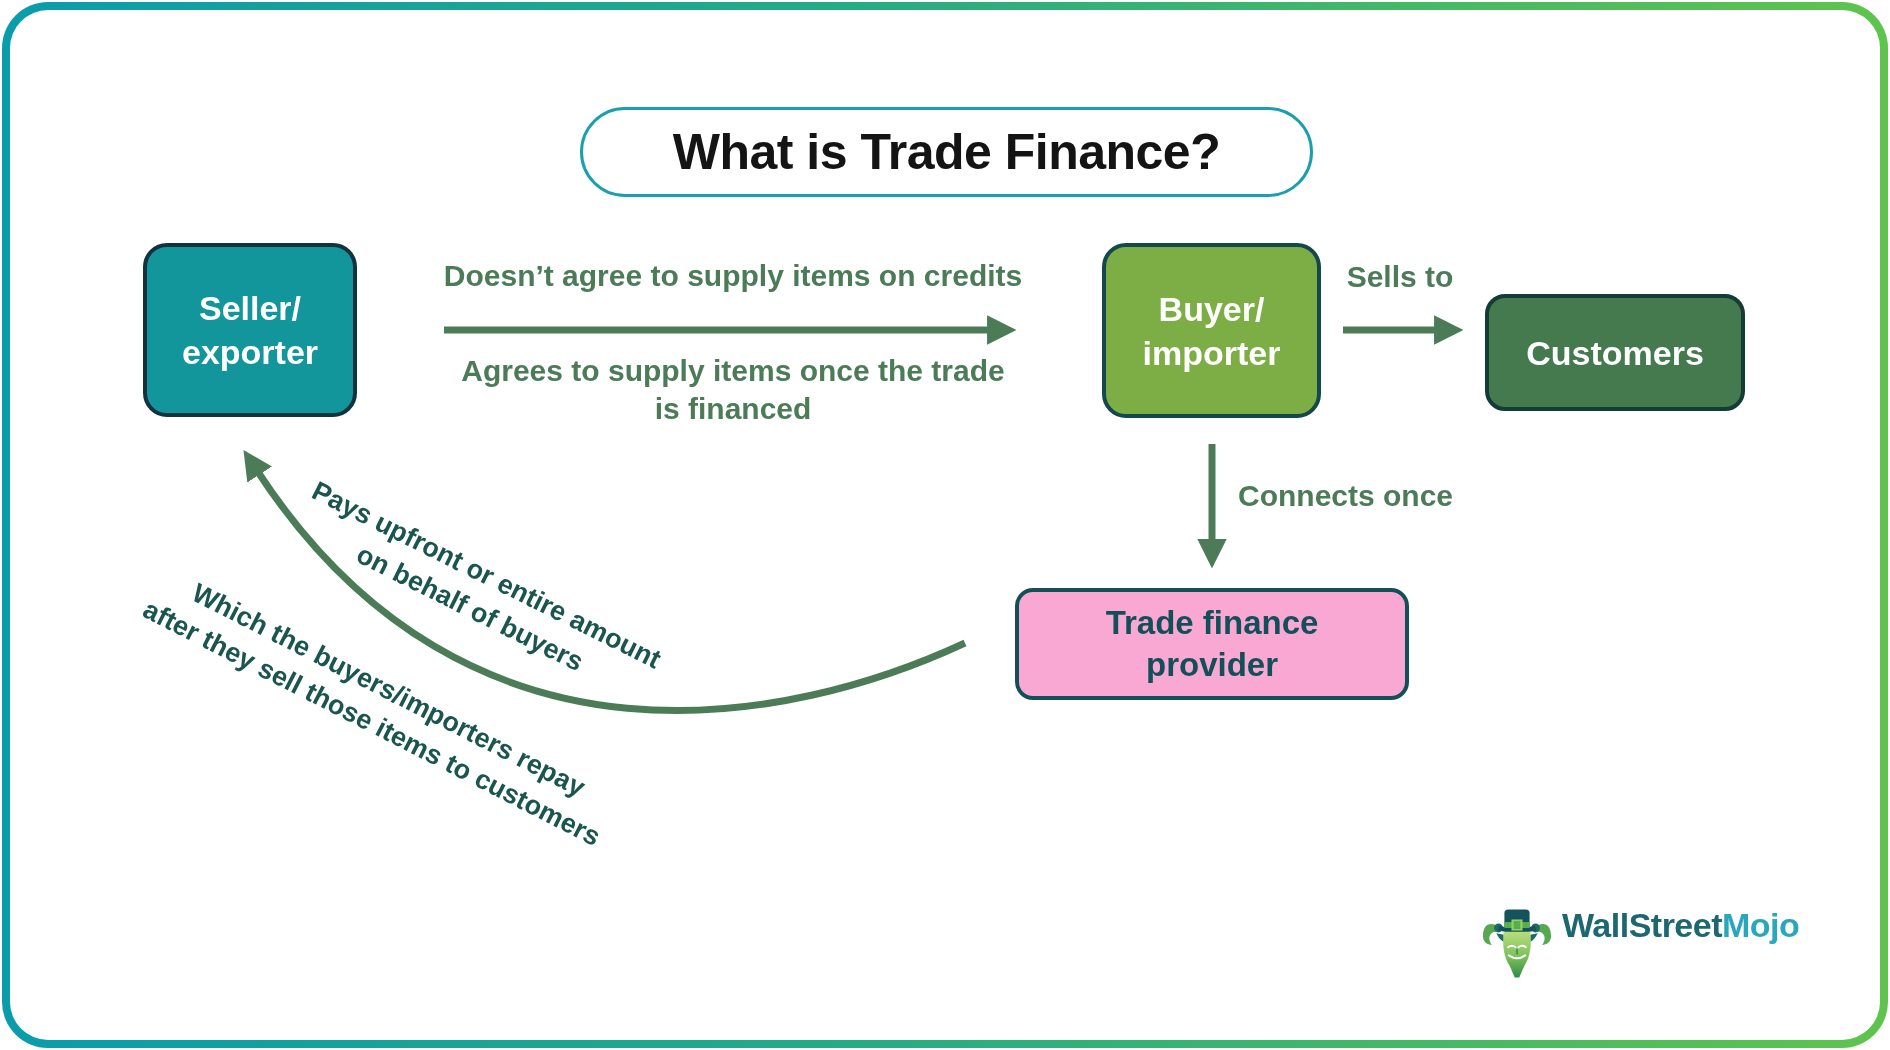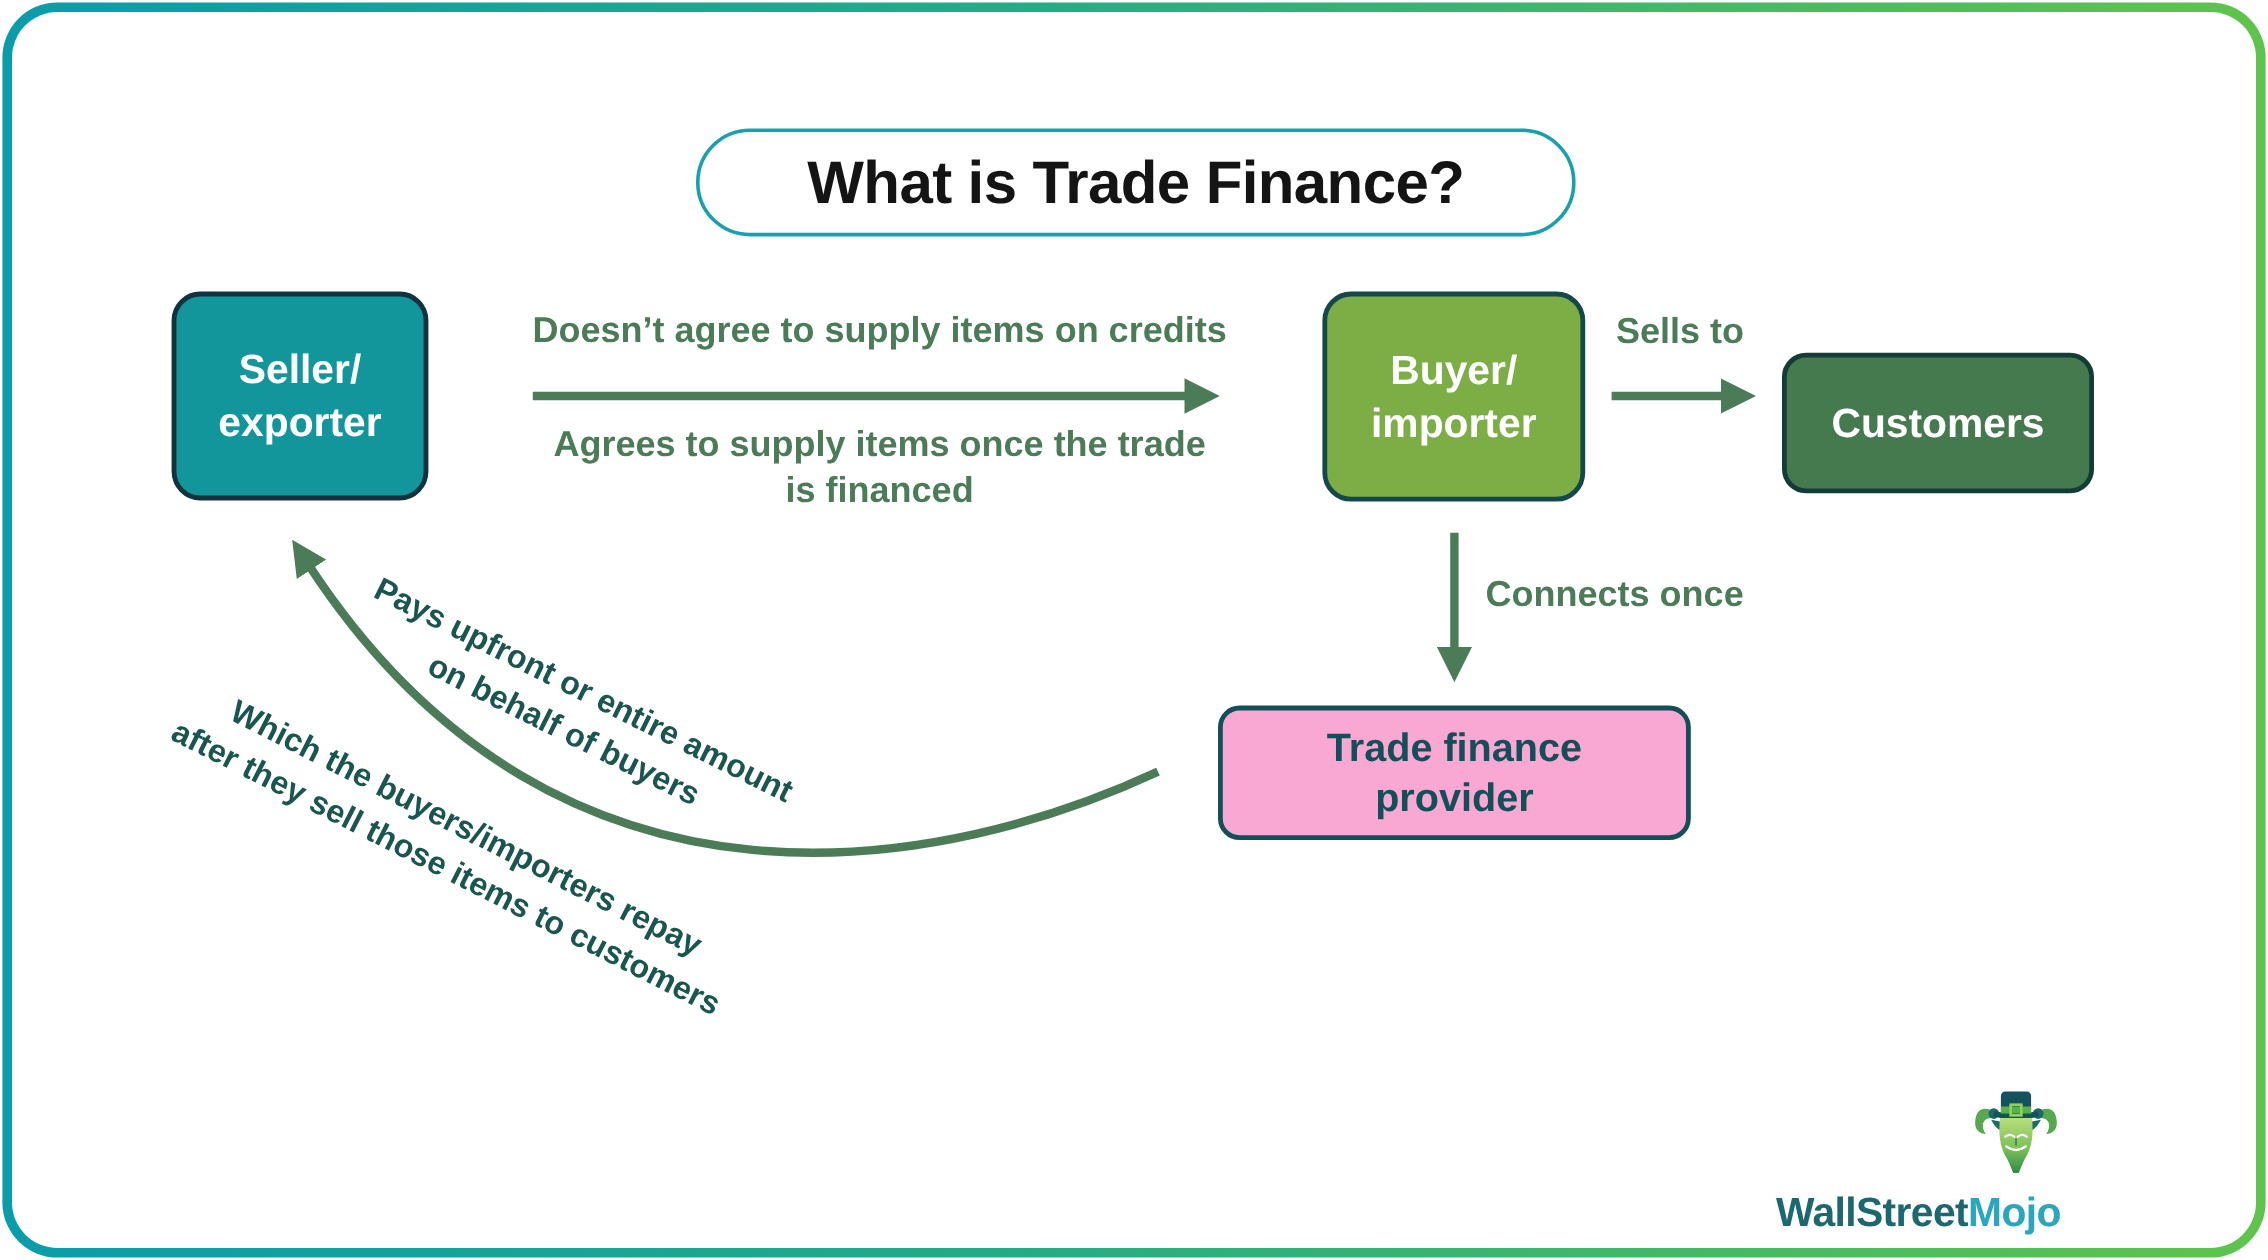--- a/index.html
+++ b/index.html
@@ -41,21 +41,21 @@
   .lab-connects{left:1238px;top:477px;width:320px;text-align:left;}
 
   
   .clabel{color:#1a564f;font-weight:bold;font-size:27px;text-align:center;line-height:37px;}
   .lab-pays{left:248px;top:555px;width:460px;transform:rotate(26.5deg);}
   .lab-repay{left:80px;top:670px;width:600px;transform:rotate(27deg);}
 
   svg.arrows{left:0;top:0;pointer-events:none;}
 
   
-  .logo{left:1480px;top:906px;display:flex;align-items:flex-end;gap:8px;flex-direction:column;}
+  .logo{left:1480px;top:906px;display:flex;align-items:flex-start;gap:8px;}
   .logo-text{font-size:34px;font-weight:bold;letter-spacing:-.5px;}
   .logo-text .p1{color:#1d6770;}
   .logo-text .p2{color:#2aa6bd;}
 </style>
 </head>
 <body>
 
 <div id="canvas">
   <div class="frame">
     <div class="frame-inner"></div>

